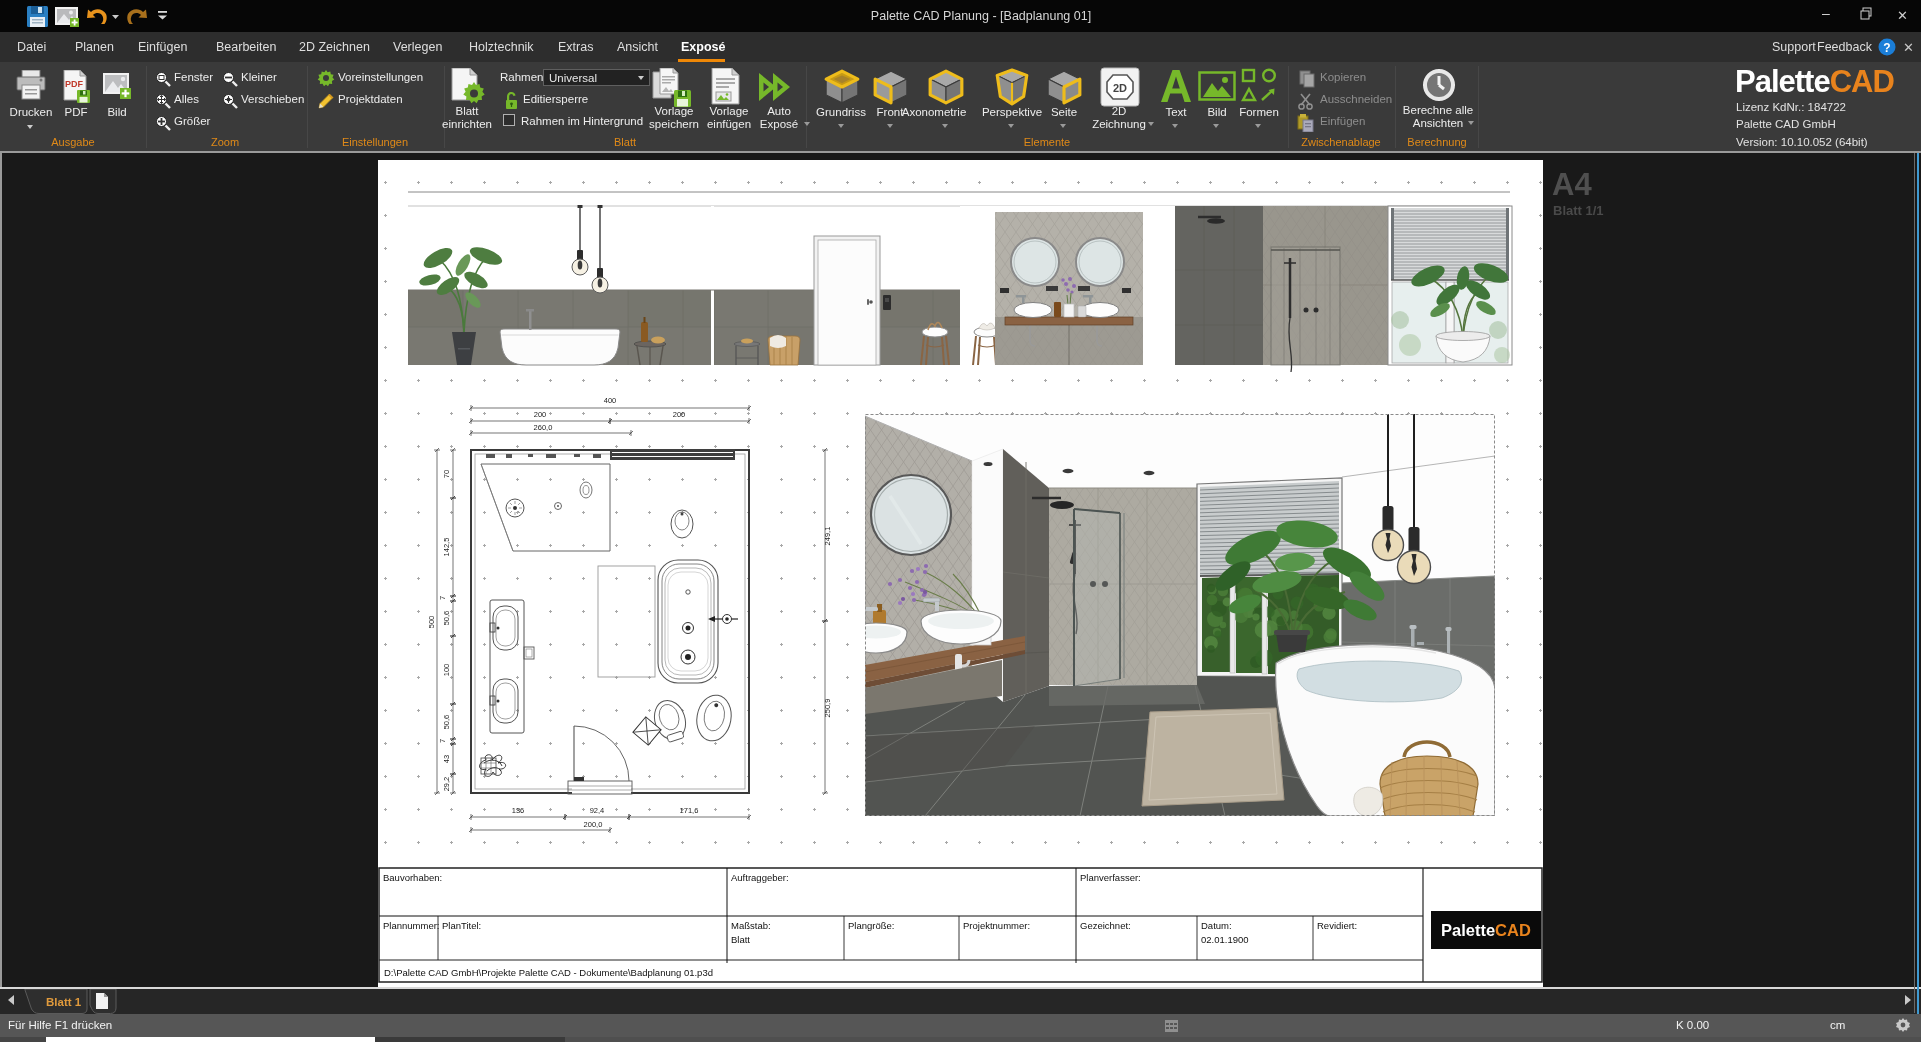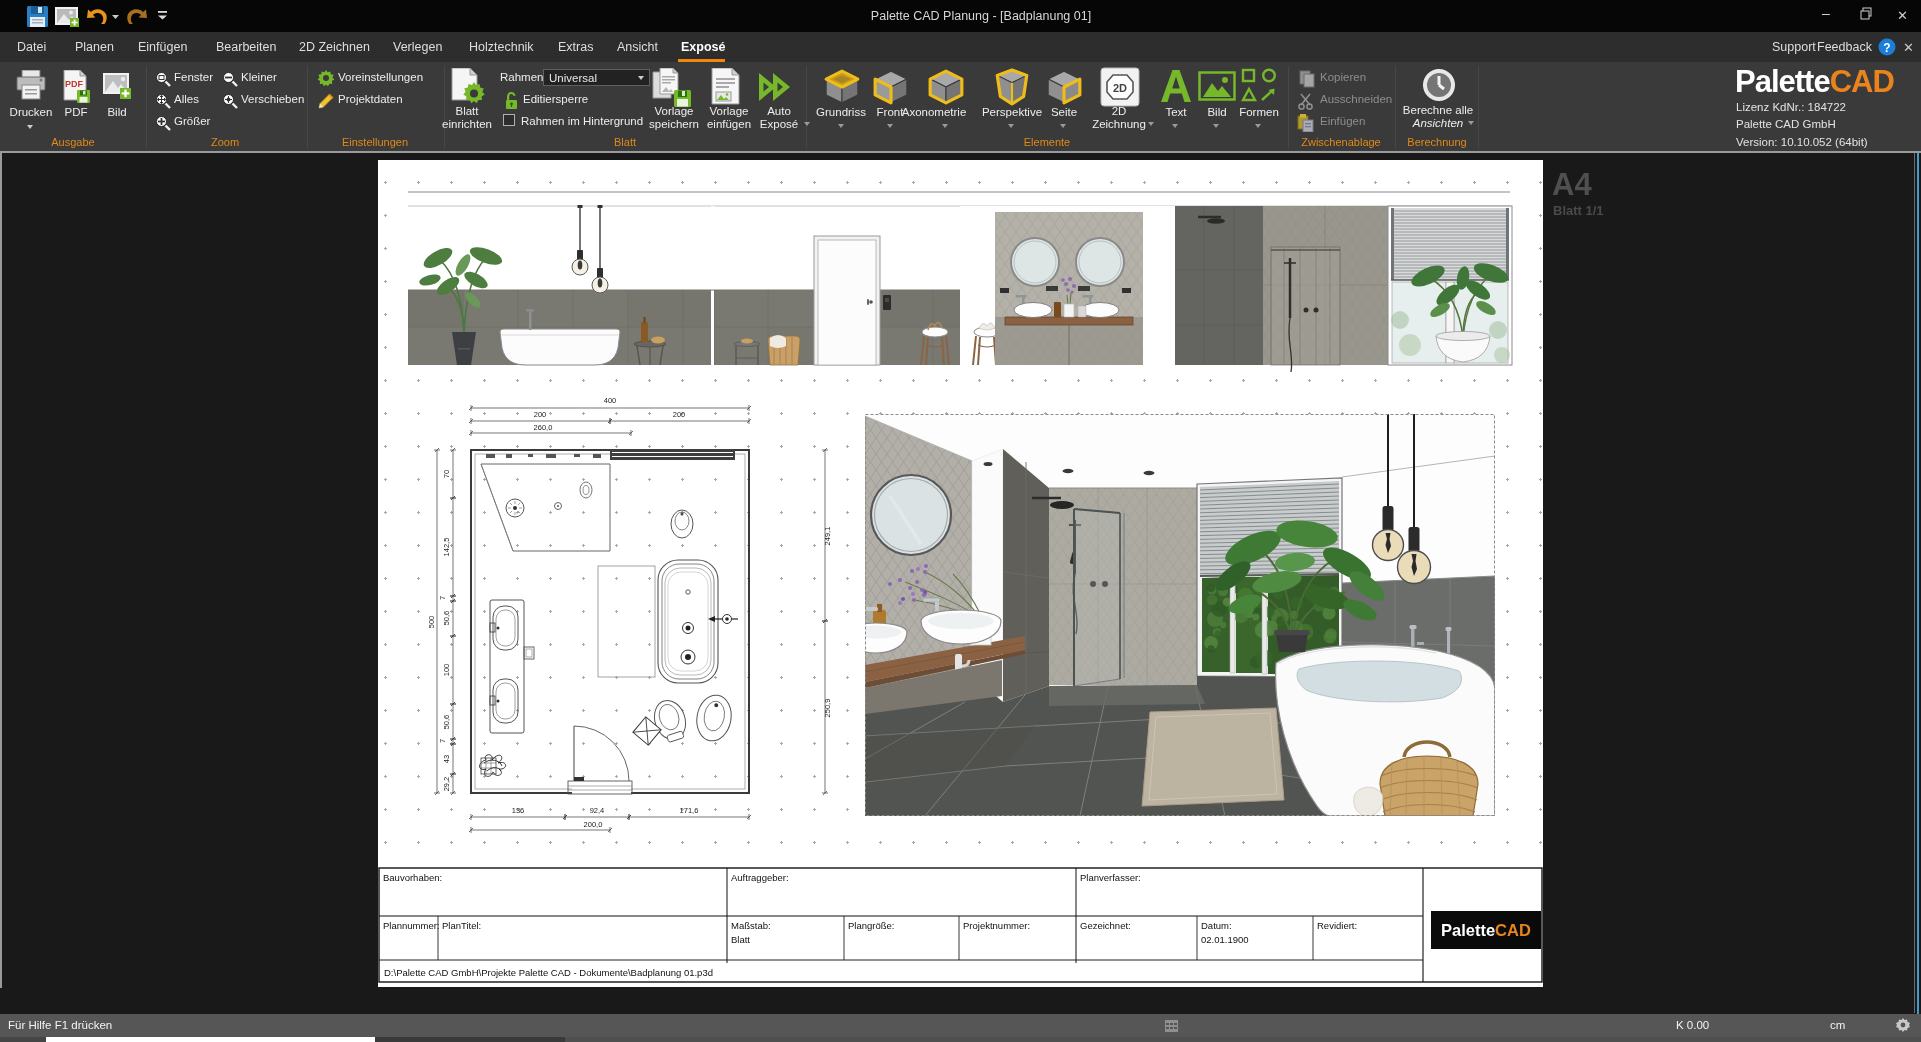--- a/index.html
+++ b/index.html
@@ -342,21 +342,21 @@
  <g stroke="#e8e8e8" stroke-width="2">
           <line x1="17" y1="1" x2="17" y2="5"></line>
           <line x1="17" y1="29" x2="17" y2="33"></line>
           <line x1="1" y1="17" x2="5" y2="17"></line>
           <line x1="29" y1="17" x2="33" y2="17"></line>
         </g>
  <line x1="17" y1="17" x2="17" y2="8" stroke="#f2f2f2" stroke-width="3"></line>
  <line x1="17" y1="17" x2="22" y2="21" stroke="#f2f2f2" stroke-width="3"></line>
 </svg>
 <div class="rlabel" style="left:1388px; top:42px; width:100px;">Berechne alle</div>
-<div class="rlabel" style="left:1388px; top:55px; width:100px;font-style:italic;">Ansichten</div>
+<div class="rlabel" style="left:1388px; top:55px; width:100px;">Ansichten</div>
 <div class="darr" style="left:1468px; top:59px; border-top-color:#9a9a9a;"></div>
 <svg class="abs" style="left:1878px; top:-24px;" width="18" height="18" viewBox="0 0 18 18">
  <circle cx="9" cy="9" r="8.5" fill="#1b7ed8"></circle>
  <text x="5.2" y="13.5" font-size="12" font-weight="bold" fill="#fff" font-family="Liberation Sans, sans-serif">?</text>
 </svg>
 <div class="abs" style="left:1903px; top:-22px; color:#c9c9c9; font-size:13px;">✕</div>
 <div id="logo">Palette<span class="cad">CAD</span></div>
 <div class="lictext" style="top:39px;">Lizenz KdNr.: 184722</div>
 <div class="lictext" style="top:56px;">Palette CAD GmbH</div>
 <div class="lictext" style="top:74px;">Version: 10.10.052 (64bit)</div>
@@ -1060,20 +1060,35 @@
 <text x="939" y="769" font-size="9.5" fill="#111">Revidiert:</text>
 <text x="6" y="816" font-size="9.5" fill="#111">D:\Palette CAD GmbH\Projekte Palette CAD - Dokumente\Badplanung 01.p3d</text>
 <rect x="1053" y="751" width="110" height="38" fill="#0a0a0a"></rect>
 <text x="1063" y="776" font-size="16.5" font-weight="bold" fill="#fff">Palette<tspan fill="#e8831d">CAD</tspan></text>
 </g>
 </svg>
     </div>
     <div id="a4label">A4</div>
     <div id="blattlabel">Blatt 1/1</div>
   </div>
+  <div id="tabbar">
+
+    <div class="abs" style="left:8px; top:6px; width:0; height:0; border-top:5px solid transparent; border-bottom:5px solid transparent; border-right:6px solid #c9c9c9;"></div>
+    <svg class="abs" style="left:24px; top:0px;" width="95" height="26" viewBox="0 0 95 26">
+      <path d="M0 0 L62 0 L62 20 C62 23 60 24.5 57 24.5 L14 24.5 C10 24.5 8.5 23 6.5 20 L0 1 Z" fill="#2e2e2e" stroke="#5a5a5a" stroke-width="1" transform="translate(1,0)"></path>
+      <path d="M66 0 L92 0 L92 19 C92 22.5 90 24.5 86.5 24.5 L74 24.5 C70.5 24.5 69 22.5 67.5 19.5 L66 16 Z" fill="#2e2e2e" stroke="#5a5a5a" stroke-width="1"></path>
+      <text x="22" y="16.5" font-size="11.5" font-weight="bold" fill="#e09a3c" font-family="Liberation Sans, sans-serif">Blatt 1</text>
+      <g transform="translate(72,4)">
+          <path d="M0 0 L8 0 L12 4 L12 16 L0 16 Z" fill="#f2f2f2"></path>
+          <path d="M8 0 L8 4 L12 4 Z" fill="#999"></path>
+        </g>
+    </svg>
+    <div class="abs" style="left:1905px; top:6px; width:0; height:0; border-top:5px solid transparent; border-bottom:5px solid transparent; border-left:6px solid #c9c9c9;"></div>
+
+  </div>
   <div id="statusbar">
     <div style="position:absolute; left:8px; top:5px;">Für Hilfe F1 drücken</div>
     <svg style="position:absolute; left:1164px; top:5px;" width="15" height="14" viewBox="0 0 15 14">
         <rect x="1" y="1" width="13" height="12" fill="#8f8f8f"></rect>
         <rect x="2" y="4" width="3" height="2" fill="#565656"></rect>
         <rect x="6" y="4" width="3" height="2" fill="#565656"></rect>
         <rect x="10" y="4" width="3" height="2" fill="#565656"></rect>
         <rect x="2" y="8" width="3" height="2" fill="#565656"></rect>
         <rect x="6" y="8" width="3" height="2" fill="#565656"></rect>
         <rect x="10" y="8" width="3" height="2" fill="#565656"></rect>

